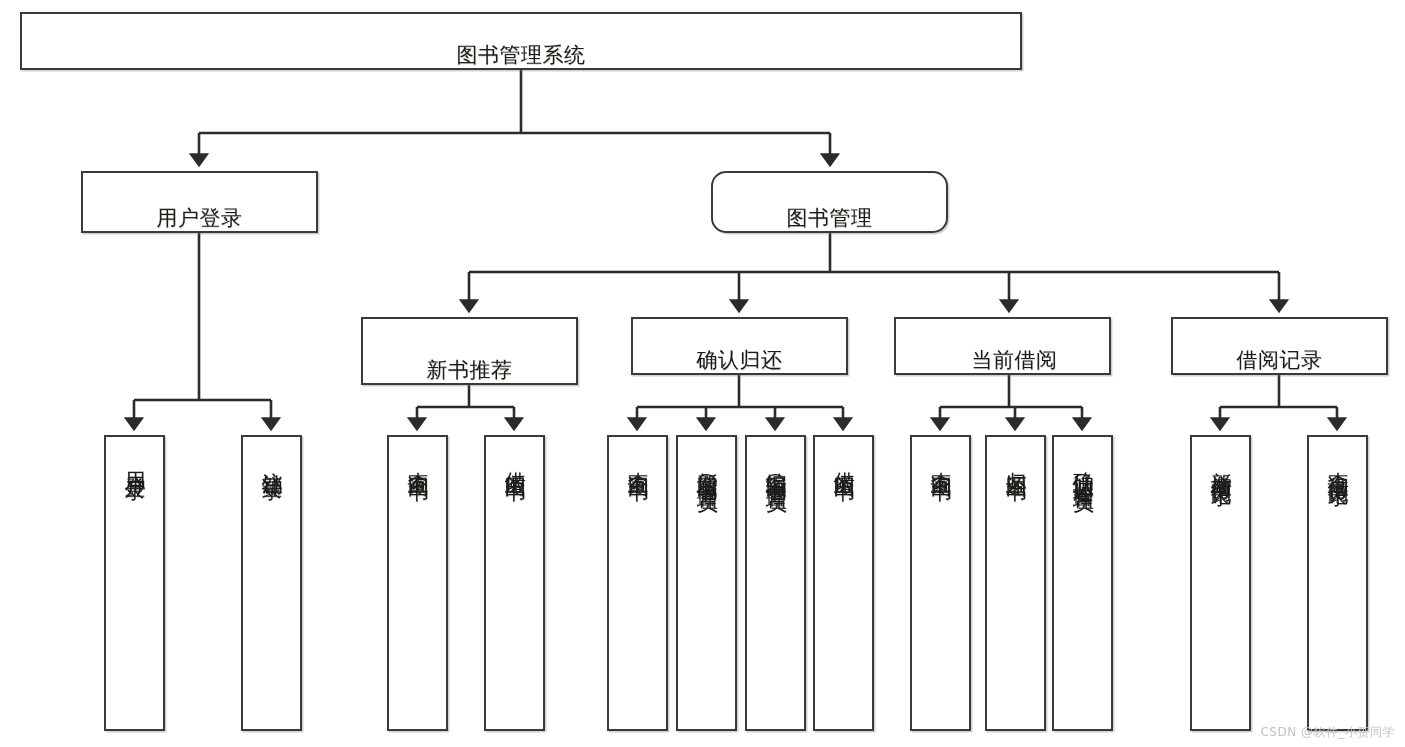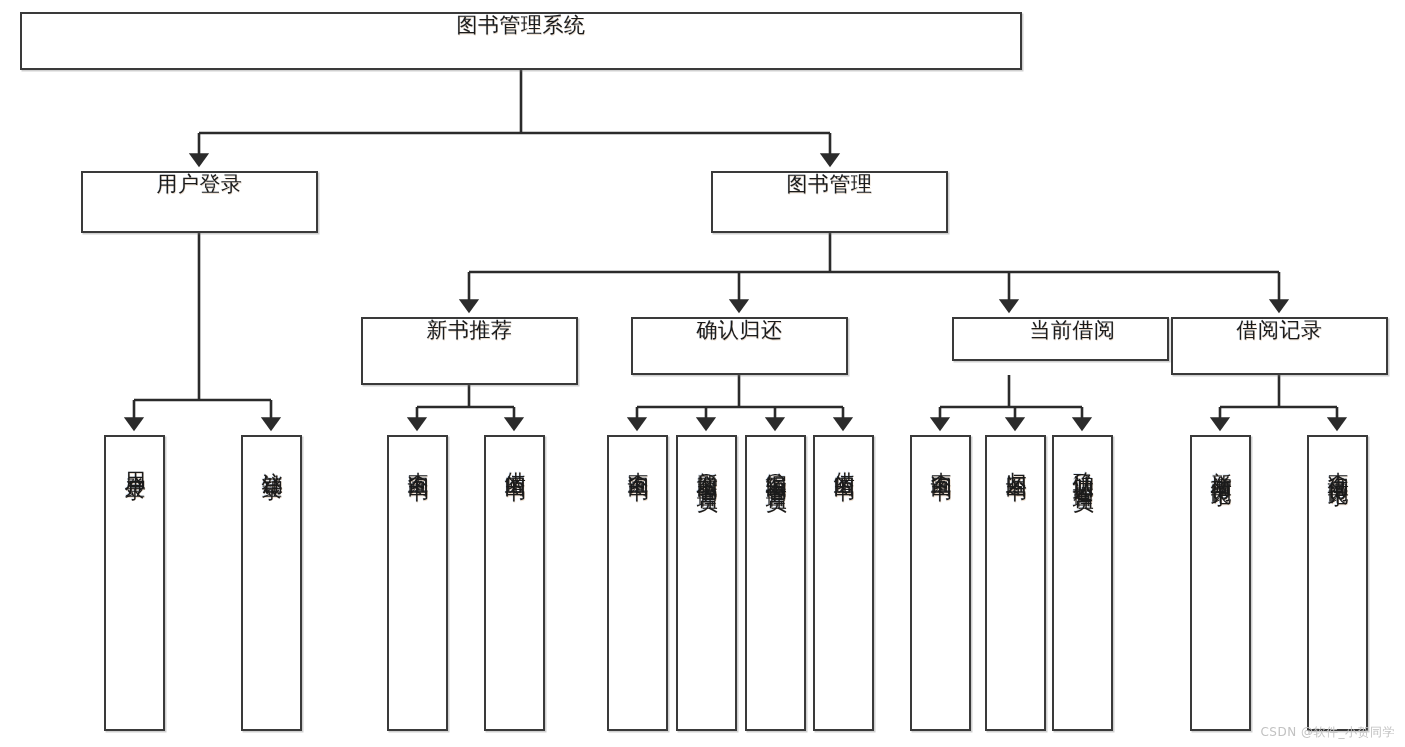--- a/index.html
+++ b/index.html
@@ -24,21 +24,21 @@
     width: 1405px;
     height: 747px;
     pointer-events: none;
   }
   .node {
     position: absolute;
     box-sizing: border-box;
     background: #ffffff;
     border: 2.5px solid #3a3a3a;
     display: flex;
-    align-items: flex-start;
+    align-items: flex-end;
     justify-content: center;
     box-shadow: 1.5px 1.5px 0 rgba(120,120,120,0.35);
   }
   .node-label {
     color: #1b1b1b;
     font-size: 21px;
     line-height: 1.12;
     letter-spacing: 0.5px;
     white-space: nowrap;
     text-shadow: 0.6px 0.6px 0 rgba(190,140,90,0.30), -0.5px -0.4px 0 rgba(130,175,225,0.25);
@@ -135,33 +135,33 @@
   </svg>
 
   <div class="node" id="n-root" style="left: 20px; top: 12px; width: 1002px; height: 58px;">
     <span class="node-label">图书管理系统</span>
   </div>
 
   <div class="node" id="n-user_login" style="left: 81px; top: 171px; width: 237px; height: 62px;">
     <span class="node-label">用户登录</span>
   </div>
 
-  <div class="node" id="n-book_mgmt" style="left: 711px; top: 171px; width: 237px; height: 62px;">
+  <div class="node" id="n-book_mgmt" style="left: 711px; top: 171px; width: 237px; height: 62px; border-radius: 15px;">
     <span class="node-label">图书管理</span>
   </div>
 
   <div class="node" id="n-new_book_rec" style="left: 361px; top: 317px; width: 217px; height: 68px;">
     <span class="node-label">新书推荐</span>
   </div>
 
   <div class="node" id="n-book_borrow" style="left: 631px; top: 317px; width: 217px; height: 58px;">
     <span class="node-label">确认归还</span>
   </div>
 
-  <div class="node" id="n-current_borrow" style="left: 952px; top: 317px; width: 217px; height: 44px; padding-left: 24px;">
+  <div class="node" id="n-current_borrow" style="left: 894px; top: 317px; width: 217px; height: 58px; padding-left: 24px;">
     <span class="node-label">当前借阅</span>
   </div>
 
   <div class="node" id="n-borrow_record" style="left: 1171px; top: 317px; width: 217px; height: 58px;">
     <span class="node-label">借阅记录</span>
   </div>
 
   <div class="node vertical" id="n-leaf_user_login" style="left: 104px; top: 435px; width: 61px; height: 296px;">
     <span class="node-label">用户登录</span>
   </div>

